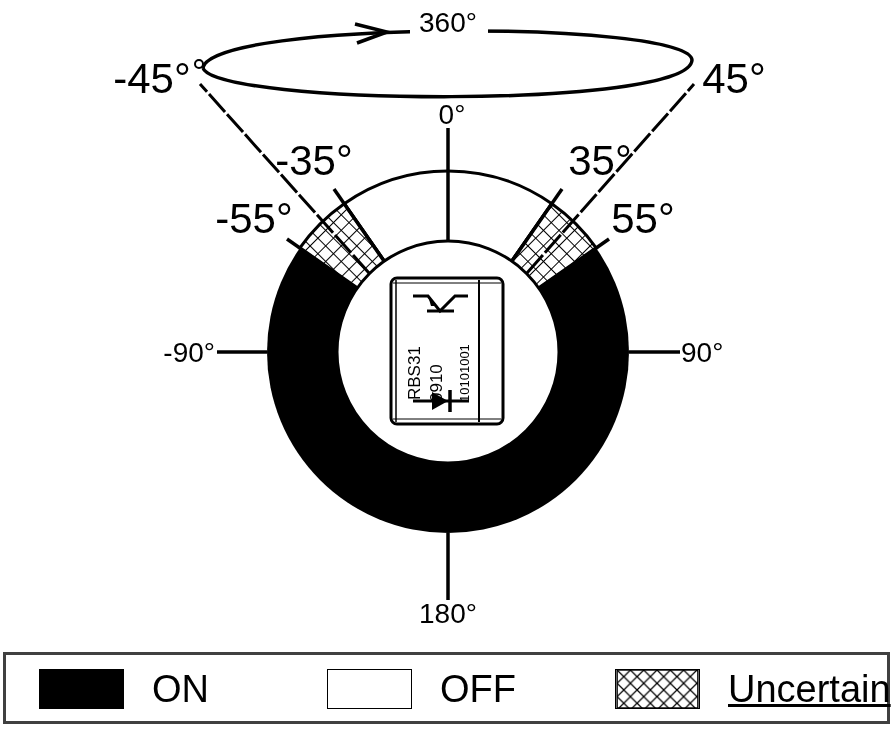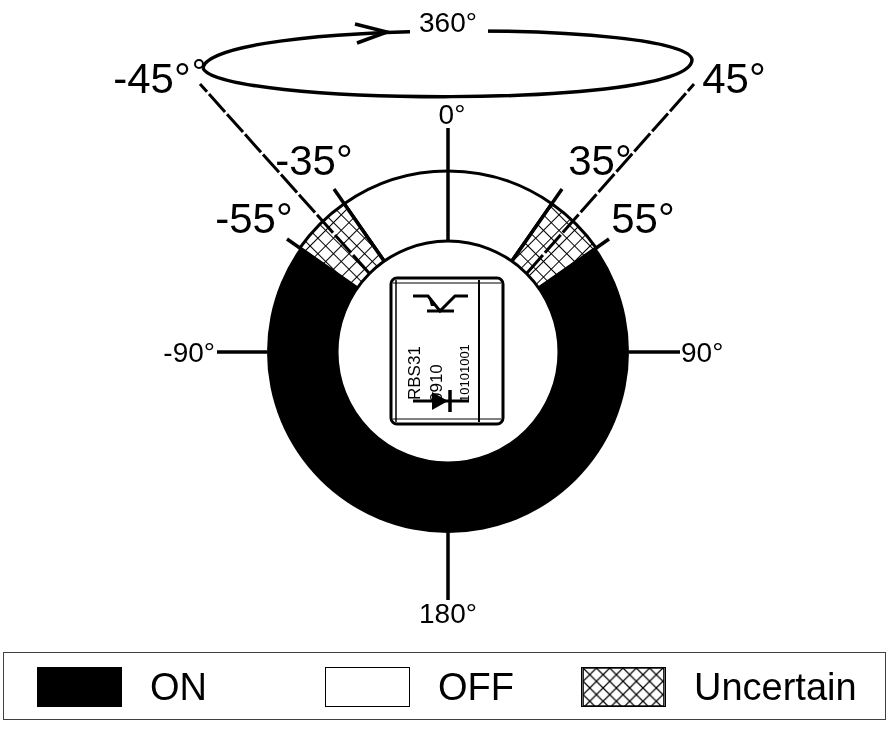--- a/index.html
+++ b/index.html
@@ -1,21 +1,21 @@
 <!DOCTYPE html>
 <html><head>
 <meta charset="utf-8">
 <style>
   html, body { margin:0; padding:0; background:#ffffff; }
   body { width:896px; height:731px; position:relative; overflow:hidden;
          font-family:"Liberation Sans", sans-serif; color:#000; }
   #diagram { position:absolute; left:0; top:0; }
   .lbl { font-family:"Liberation Sans", sans-serif; fill:#000; }
   .legend { position:absolute; left:3px; top:652px; width:881px; height:66px;
-            border:1px solid #404040; box-sizing:content-box; background:#fff; }
+            border:3px solid #404040; box-sizing:content-box; background:#fff; }
   .legend-item { position:absolute; top:13px; height:42px; display:flex; align-items:center; }
   .swatch { width:85px; height:40px; box-sizing:border-box; }
   .swatch-on { background:#000; }
   .swatch-off { background:#fff; border:1.5px solid #000; }
   .swatch-unc { border:1.5px solid #000; background:#fff; }
   .legend-text { font-size:38px; margin-left:28px; line-height:1; }
 </style>
 </head>
 <body>
 
@@ -116,19 +116,19 @@
 
 <div class="legend">
   <div class="legend-item" style="left:33px;">
     <div class="swatch swatch-on"></div>
     <span class="legend-text">ON</span>
   </div>
   <div class="legend-item" style="left:305px;margin-left:16px;">
     <div class="swatch swatch-off"></div>
     <span class="legend-text">OFF</span>
   </div>
-  <div class="legend-item" style="left:577px;">
+  <div class="legend-item" style="left:609px;text-decoration:underline;">
     <svg class="swatch swatch-unc" width="85" height="40" viewBox="0 0 85 40">
       <rect x="0" y="0" width="85" height="40" fill="url(#diag)" stroke="#000" stroke-width="1.5"></rect>
     </svg>
     <span class="legend-text">Uncertain</span>
   </div>
 </div>
 
 </body></html>

